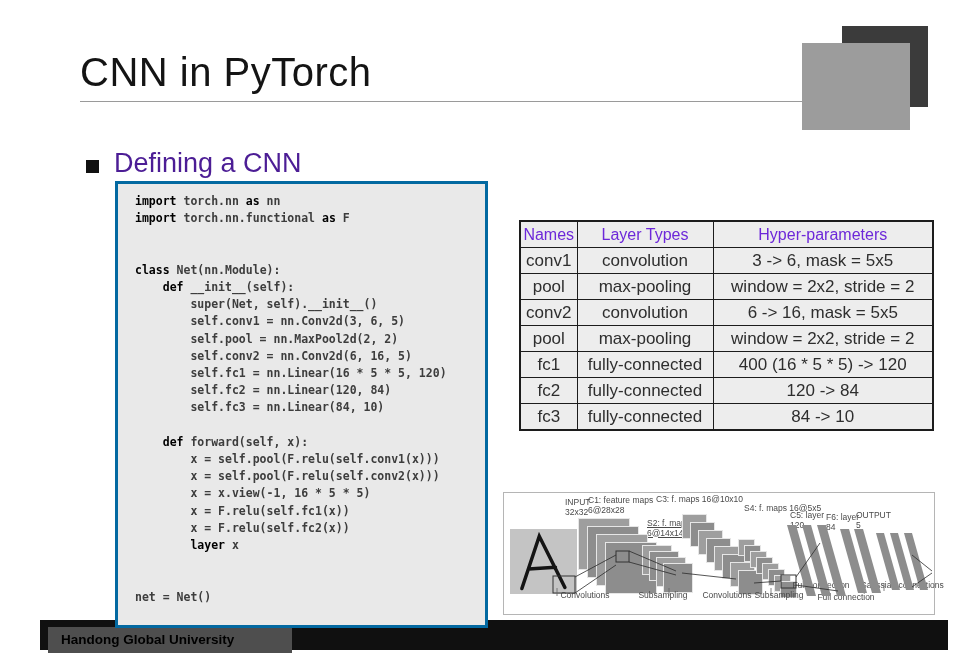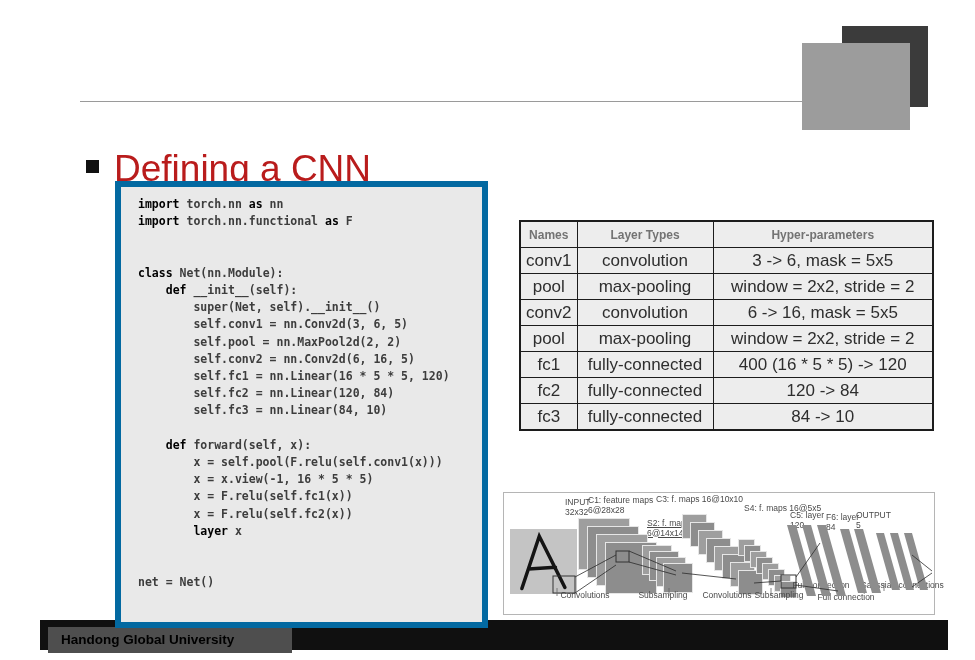--- a/index.html
+++ b/index.html
@@ -8,37 +8,37 @@
   .abs{position:absolute;}
 
   
   .title{left:80px;top:50px;font-size:40px;letter-spacing:.5px;color:#141414;}
   .title-underline{left:80px;top:101px;width:770px;height:1px;background:#9a9a9a;}
   .deco-dark{left:842px;top:26px;width:86px;height:81px;background:#3b3b3b;z-index:2;}
   .deco-light{left:802px;top:43px;width:108px;height:87px;background:#9c9c9c;z-index:3;}
 
   
   .bullet-sq{left:86px;top:160px;width:13px;height:13px;background:#111;}
-  .heading{left:114px;top:148px;font-size:37px;color:#b91c1c;}
+  .heading{left:114px;top:148px;font-size:27px;color:#4c1d95;}
 
   
   .codebox{left:115px;top:181px;width:373px;height:447px;background:#e9e9e9;
-           border:6px solid #0369a1;box-sizing:border-box;z-index:4;
+           border:3px solid #0369a1;box-sizing:border-box;z-index:4;
            padding:9px 6px 0 17px;overflow:hidden;}
   .codebox div{font-family:"DejaVu Sans Mono","Liberation Mono",monospace;
                font-size:11.5px;line-height:17.2px;white-space:pre;
                color:#3d3d3d;font-weight:bold;}
   .codebox b{color:#000;}
 
   
   .ltable{left:519px;top:220px;width:413px;border-collapse:collapse;
           background:#ededed;border:2px solid #1c1c1c;table-layout:fixed;}
   .ltable th,.ltable td{border:1px solid #1c1c1c;text-align:center;
           height:25px;padding:0;font-size:17px;color:#2e2e2e;overflow:hidden;}
-  .ltable th{font-weight:bold;font-size:12px;color:#737373;}
+  .ltable th{font-weight:normal;font-size:16px;color:#6d28d9;}
   .col-names{width:57px;} .col-types{width:136px;} .col-hyper{width:220px;}
 
   
   .diagram{left:503px;top:492px;width:432px;height:123px;background:#fff;
            border:1px solid #b5b5b5;box-sizing:border-box;}
   .dlabel{position:absolute;font-size:8.5px;line-height:9.5px;color:#4a4a4a;white-space:pre;}
   .blabel{position:absolute;font-size:8.5px;color:#4a4a4a;transform:translateX(-50%);white-space:nowrap;}
   .input-sq{position:absolute;left:6px;top:36px;width:67px;height:65px;background:#c4c4c4;}
   .fmap{position:absolute;border:1px solid #e6e6e6;box-sizing:border-box;}
   .dsvg{position:absolute;left:0;top:0;width:432px;height:123px;pointer-events:none;z-index:6;}
@@ -47,20 +47,21 @@
   .footer-bar{left:40px;top:620px;width:908px;height:30px;background:#101010;z-index:1;}
   .footer-box{left:48px;top:627px;width:244px;height:26px;background:#4e4e4e;z-index:2;}
   .footer-box span{display:block;padding-left:13px;line-height:26px;font-size:13.5px;
                    font-weight:bold;color:#000;}
 </style>
 </head>
 <body>
 
 <div class="slide">
 
+  <div class="abs title">CNN in PyTorch</div>
   <div class="abs title-underline"></div>
   <div class="abs deco-dark"></div>
   <div class="abs deco-light"></div>
 
   <div class="abs bullet-sq"></div>
   <div class="abs heading">Defining a CNN</div>
 
   <div class="abs codebox">
       <div><b>import</b> torch.nn <b>as</b> nn</div>
       <div><b>import</b> torch.nn.functional <b>as</b> F</div>
@@ -71,20 +72,21 @@
       <div>        super(Net, self).__init__()</div>
       <div>        self.conv1 = nn.Conv2d(3, 6, 5)</div>
       <div>        self.pool = nn.MaxPool2d(2, 2)</div>
       <div>        self.conv2 = nn.Conv2d(6, 16, 5)</div>
       <div>        self.fc1 = nn.Linear(16 * 5 * 5, 120)</div>
       <div>        self.fc2 = nn.Linear(120, 84)</div>
       <div>        self.fc3 = nn.Linear(84, 10)</div>
       <div> </div>
       <div>    <b>def</b> forward(self, x):</div>
       <div>        x = self.pool(F.relu(self.conv1(x)))</div>
+      <div>        x = self.pool(F.relu(self.conv2(x)))</div>
       <div>        x = x.view(-1, 16 * 5 * 5)</div>
       <div>        x = F.relu(self.fc1(x))</div>
       <div>        x = F.relu(self.fc2(x))</div>
       <div>        <b>layer</b> x</div>
       <div> </div>
       <div> </div>
       <div>net = Net()</div>
     </div>
 
   <table class="abs ltable">

